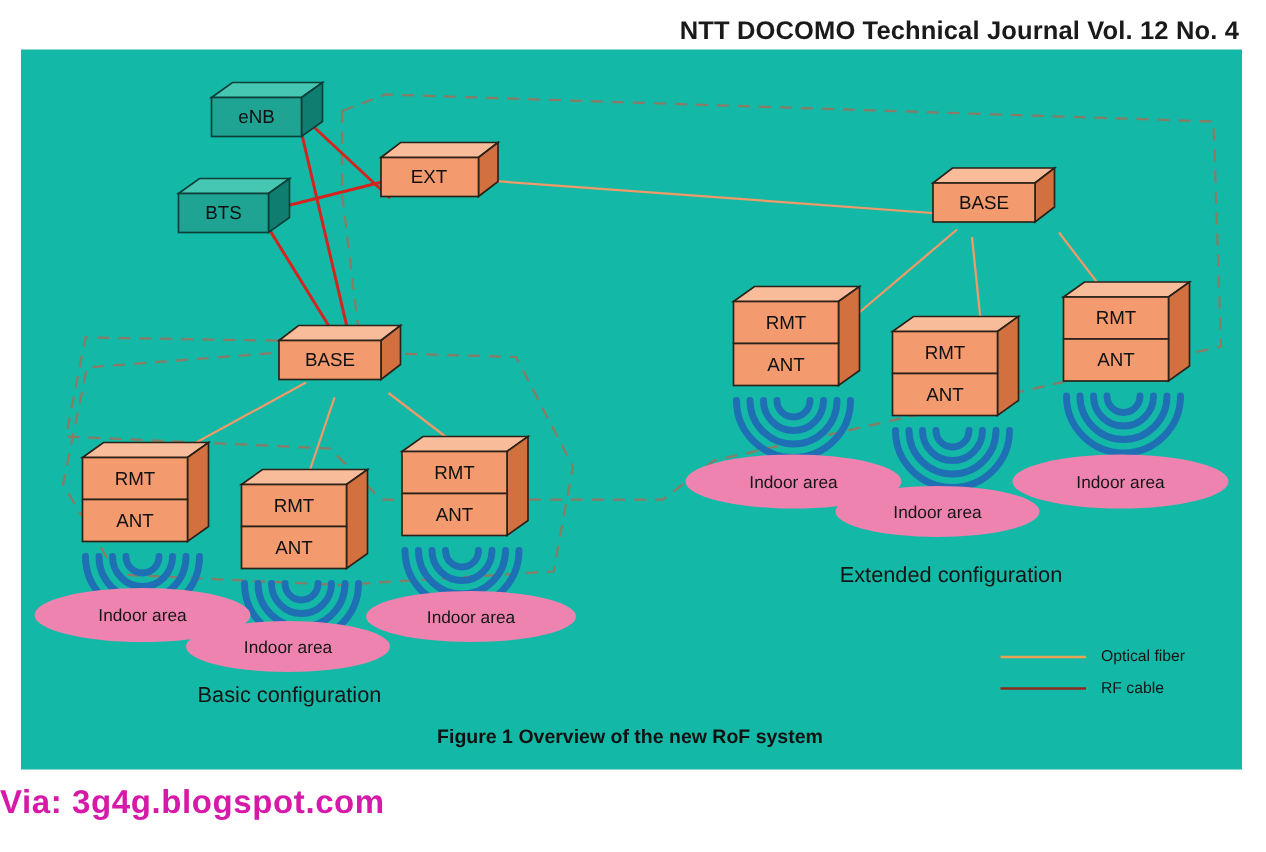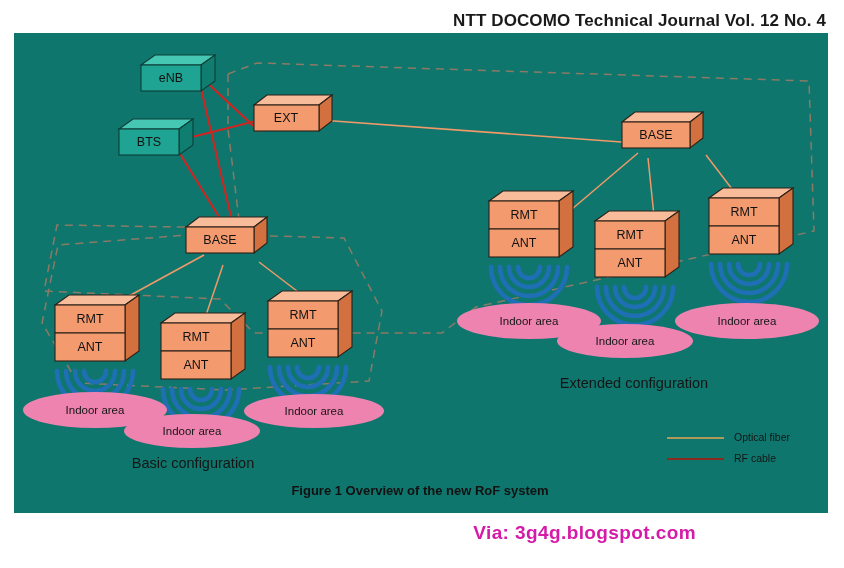--- a/index.html
+++ b/index.html
@@ -31,38 +31,38 @@
     color: #1a1a1a;
     letter-spacing: 0.1px;
     white-space: nowrap;
   }
   .figure-panel {
     position: absolute;
     left: 14px;
     top: 33px;
     width: 814px;
     height: 480px;
-    background: #0f766e;
+    background: #14b8a6;
   }
   .svg-layer {
     position: absolute;
     left: 0;
     top: 0;
     width: 814px;
     height: 480px;
     display: block;
   }
   .via-line {
     position: absolute;
     left: 0;
     top: 522px;
     width: 696px;
-    text-align: right;
+    text-align: left;
     font-family: "Liberation Sans", sans-serif;
-    font-size: 19px;
+    font-size: 22px;
     font-weight: bold;
     color: #d619a8;
     letter-spacing: 0.4px;
   }
   text {
     font-family: "Liberation Sans", sans-serif;
   }
   .box-label {
     font-size: 12.5px;
     fill: #111111;

